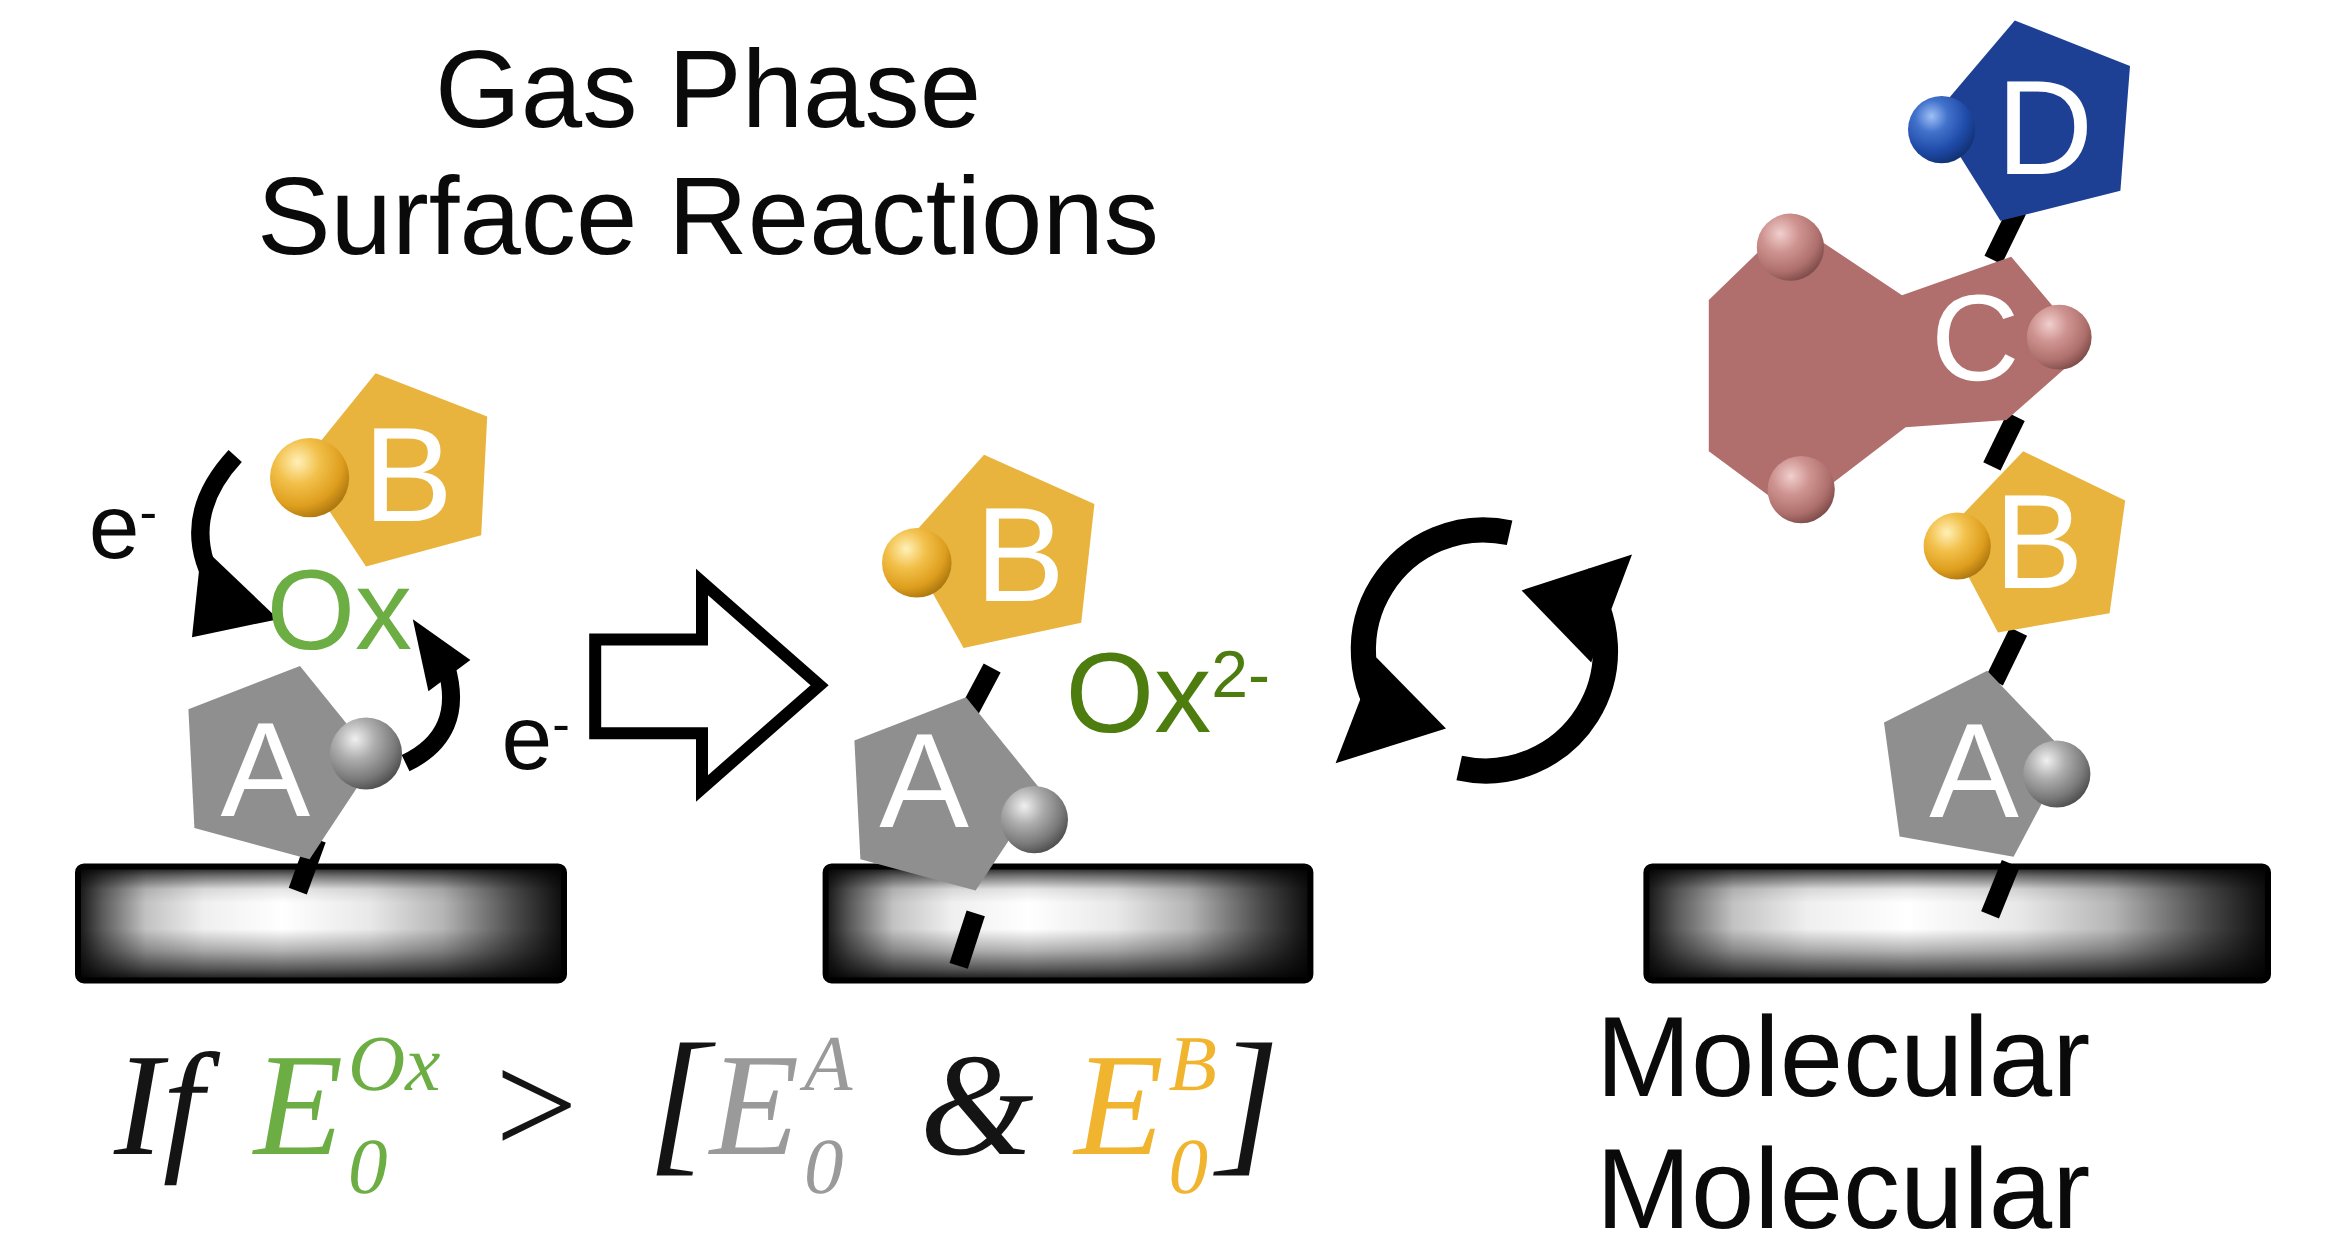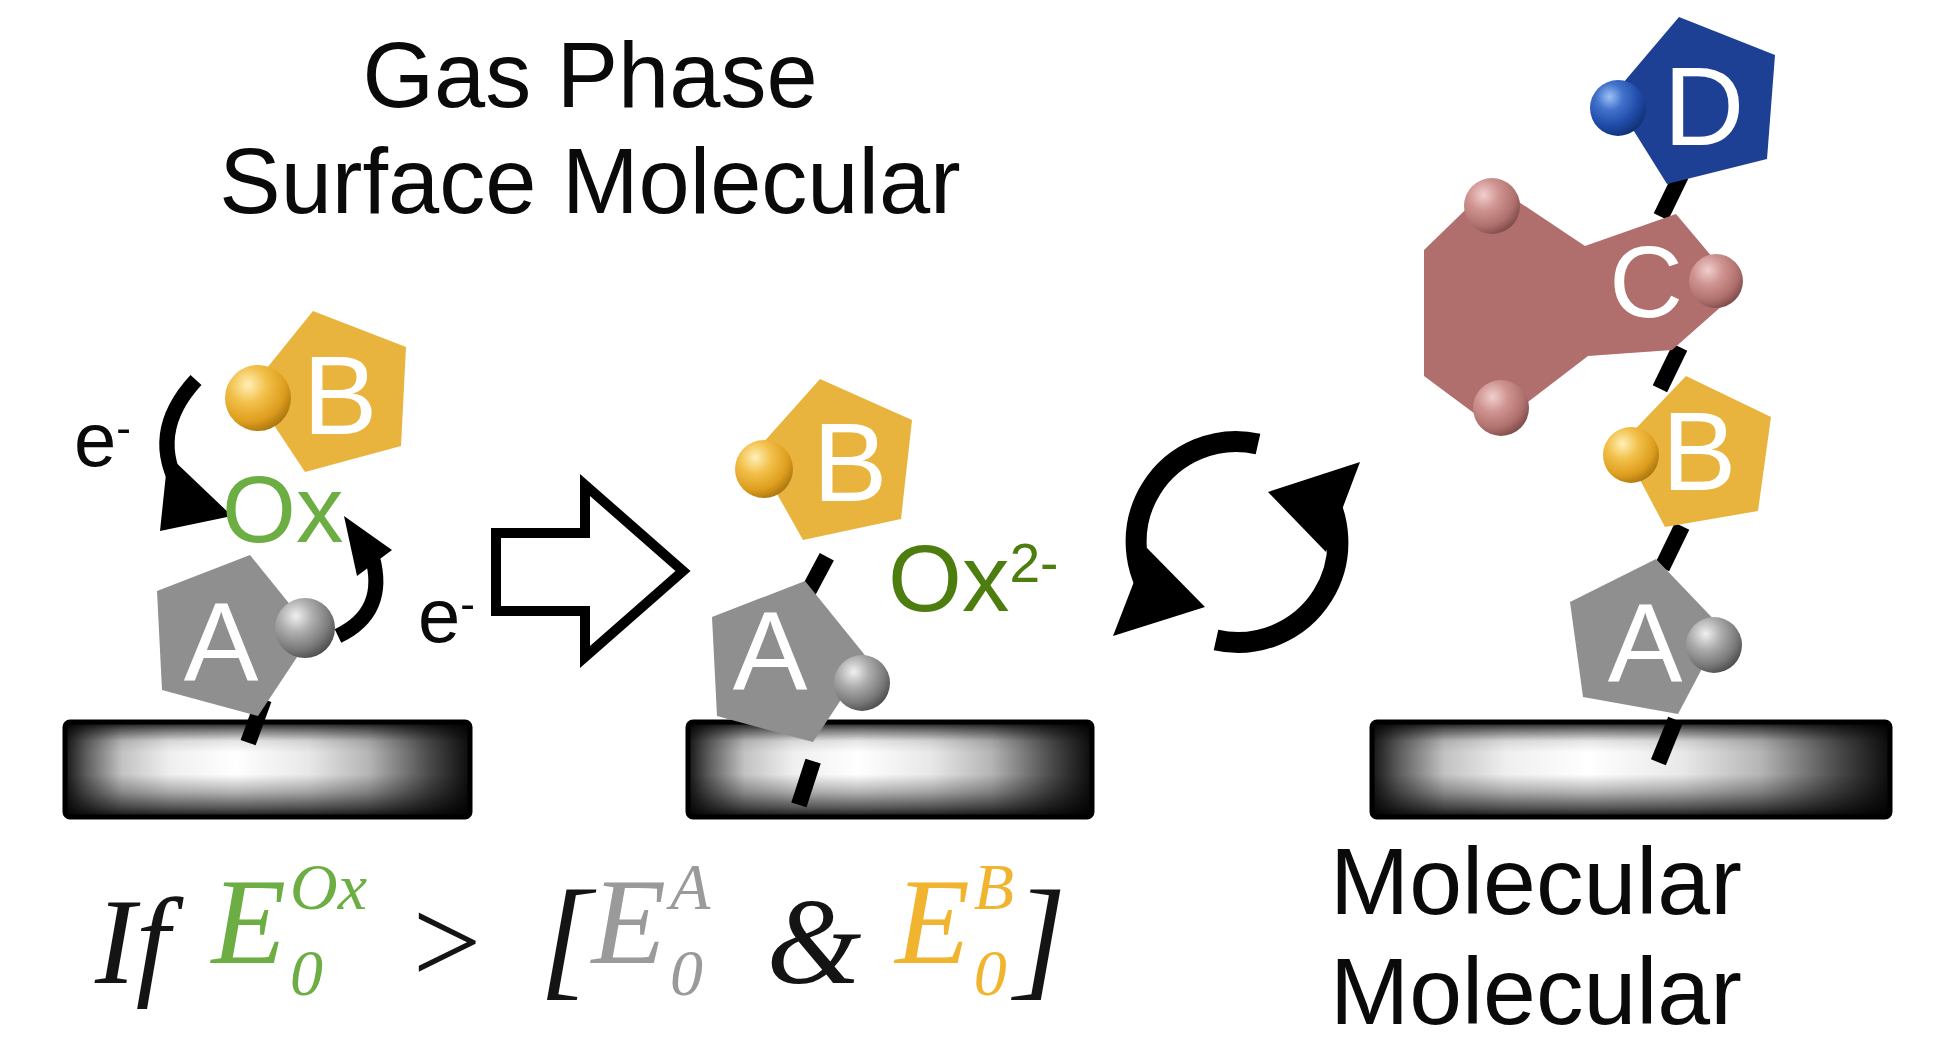--- a/index.html
+++ b/index.html
@@ -10,21 +10,21 @@
   .title{left:90px;top:22px;width:1000px;text-align:center;font-size:92px;line-height:106px;color:#0a0a0a;}
   .caption{left:1330px;top:826px;width:620px;font-size:95px;line-height:110px;color:#0a0a0a;}
   .elabel{font-size:76px;color:#0a0a0a;}
   .sup-sm{font-size:0.58em;position:relative;top:-0.52em;}
   .oxlabel{font-size:95px;}
   .plabel{transform:translate(-50%,-50%);color:#ffffff;font-size:112px;line-height:1;}
   .plabel-c{font-size:102px;}
   
   .formula{left:95px;top:850px;white-space:nowrap;font-family:"Liberation Serif",serif;
            font-style:italic;font-size:122px;color:#141414;}
-  .fpart{display:inline-block;vertical-align:top;line-height:1.18;margin-top:20px;}
+  .fpart{display:inline-block;vertical-align:top;line-height:1.18;}
   .eterm{display:inline-flex;vertical-align:top;}
   .ebase{font-size:122px;line-height:1.18;}
   .escripts{display:inline-flex;flex-direction:column;justify-content:space-between;
             height:152px;font-size:66px;line-height:1;margin-left:4px;transform:translateY(4px);}
   .bracket{font-size:134px;line-height:1.07;transform:translateY(-4px);}
   .sp1{display:inline-block;width:42px;} .sp2{display:inline-block;width:38px;}
   .sp3{display:inline-block;width:52px;} .sp4{display:inline-block;width:56px;}
   .sp5{display:inline-block;width:34px;}
 </style>
 </head>
@@ -136,21 +136,21 @@
     <circle cx="1618" cy="108" r="28" fill="url(#sphBlue)"></circle>
     <circle cx="1492" cy="206" r="28" fill="url(#sphRose)"></circle>
     <circle cx="1501" cy="408" r="28" fill="url(#sphRose)"></circle>
     <circle cx="1716" cy="281" r="27" fill="url(#sphRose)"></circle>
     <circle cx="1631" cy="455" r="28" fill="url(#sphYellow)"></circle>
     <circle cx="1714" cy="645" r="28" fill="url(#sphGray)"></circle>
   </svg>
 
   <div class="abs title">
     <div>Gas Phase</div>
-    <div>Surface Molecular</div>
+    <div>Surface Reactions</div>
   </div>
 
   <div class="abs elabel" style="left:74px;top:396px;"><span>e</span><span class="sup-sm">-</span></div>
 
   <div class="abs elabel" style="left:418px;top:572px;"><span>e</span><span class="sup-sm">-</span></div>
 
   <div class="abs oxlabel" style="left: 222px; top: 455px; color: rgb(108, 174, 68);">Ox</div>
 
   <div class="abs oxlabel" style="left: 888px; top: 524px; color: #4d7c0f;"><span>Ox</span><span class="sup-sm">2-</span></div>
 

